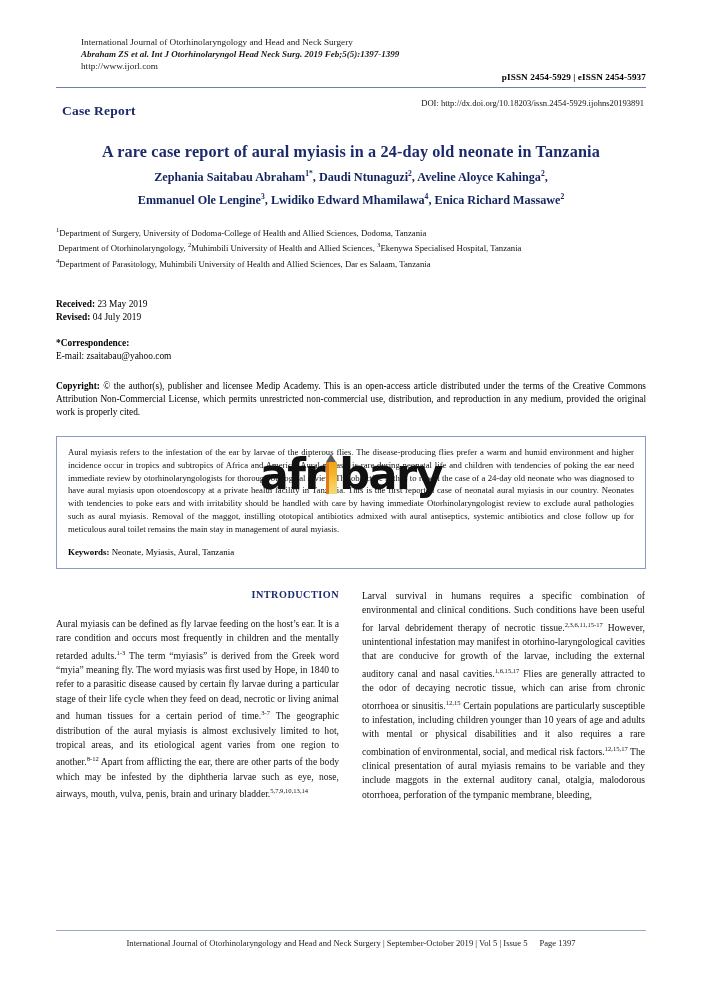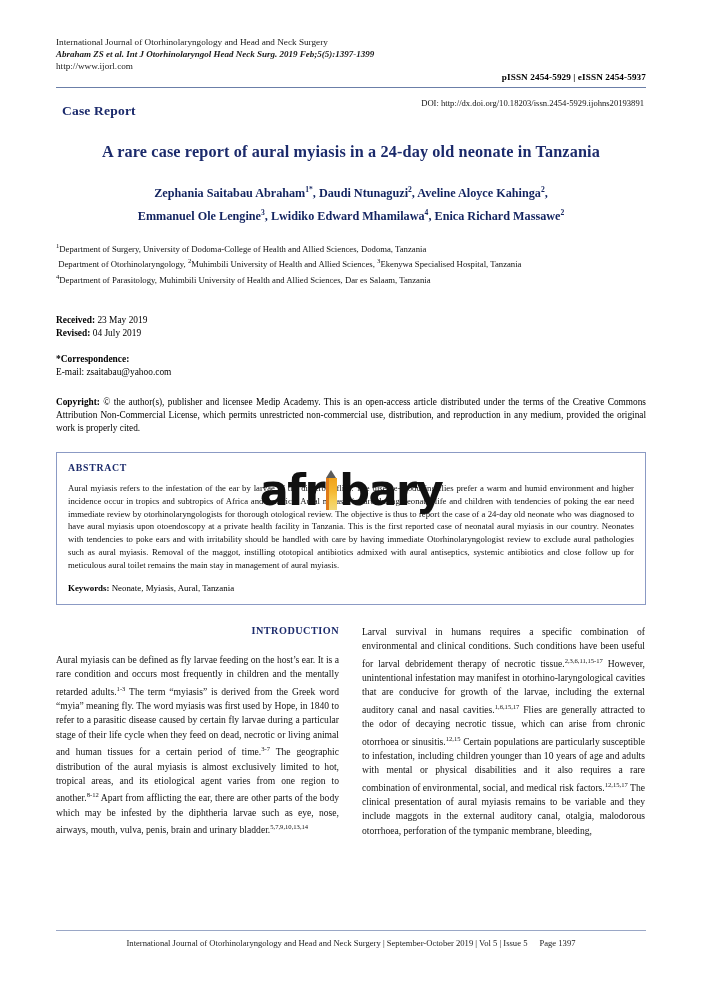--- a/index.html
+++ b/index.html
@@ -23,20 +23,21 @@
     position: absolute;
     left: 56px;
     top: 36px;
     width: 590px;
   }
 
   
   .masthead {
     position: relative;
     min-height: 46px;
+    margin-left: 25px;
   }
   .mast-left {
     font-size: 9.2px;
     line-height: 12.2px;
     color: #1a1a1a;
   }
   .mast-journal { font-size: 9.2px; }
   .mast-citation { font-style: italic; font-weight: bold; font-size: 9px; }
   .mast-url { font-size: 9.2px; }
   .mast-issn {
@@ -83,21 +84,21 @@
     font-weight: bold;
     color: #1b2a6b;
     margin-top: 16px;
     letter-spacing: 0.15px;
   }
   .authors {
     text-align: center;
     font-size: 12.2px;
     font-weight: bold;
     color: #12235f;
-    margin-top: 18px;
+    margin-top: 2px;
     line-height: 19px;
   }
   .authors sup { font-size: 7.6px; font-weight: bold; }
 
   
   .affil {
     margin-top: 14px;
     font-size: 8.7px;
     line-height: 12.3px;
     color: #111;
@@ -291,21 +292,20 @@
     <div class="corr">
       <div class="chead">*Correspondence:</div>
       <div>E-mail: zsaitabau@yahoo.com</div>
     </div>
 
     <div class="copyright">
       <b>Copyright:</b><span> © the author(s), publisher and licensee Medip Academy. This is an open-access article distributed under the terms of the Creative Commons Attribution Non-Commercial License, which permits unrestricted non-commercial use, distribution, and reproduction in any medium, provided the original work is properly cited.</span>
     </div>
 
     <div class="abstract-box">
-      <div class="abstract-title">ABSTRACT</div>
       <div class="abstract-body">Aural myiasis refers to the infestation of the ear by larvae of the dipterous flies. The disease-producing flies prefer a warm and humid environment and higher incidence occur in tropics and subtropics of Africa and America. Aural myiasis is rare during neonatal life and children with tendencies of poking the ear need immediate review by otorhinolaryngologists for thorough otological review. The objective is thus to report the case of a 24-day old neonate who was diagnosed to have aural myiasis upon otoendoscopy at a private health facility in Tanzania. This is the first reported case of neonatal aural myiasis in our country. Neonates with tendencies to poke ears and with irritability should be handled with care by having immediate Otorhinolaryngologist review to exclude aural pathologies such as aural myiasis. Removal of the maggot, instilling ototopical antibiotics admixed with aural antiseptics, systemic antibiotics and close follow up for meticulous aural toilet remains the main stay in management of aural myiasis.</div>
       <div class="keywords">
         <b>Keywords:</b><span> Neonate, Myiasis, Aural, Tanzania</span>
       </div>
 
       <div class="watermark">
         <div class="wm-inner">
           <span>afr</span><span class="wm-pencil"><span class="tip"></span><span class="body"></span><span class="stripe"></span></span><span>bary</span>
         </div>
       </div>

